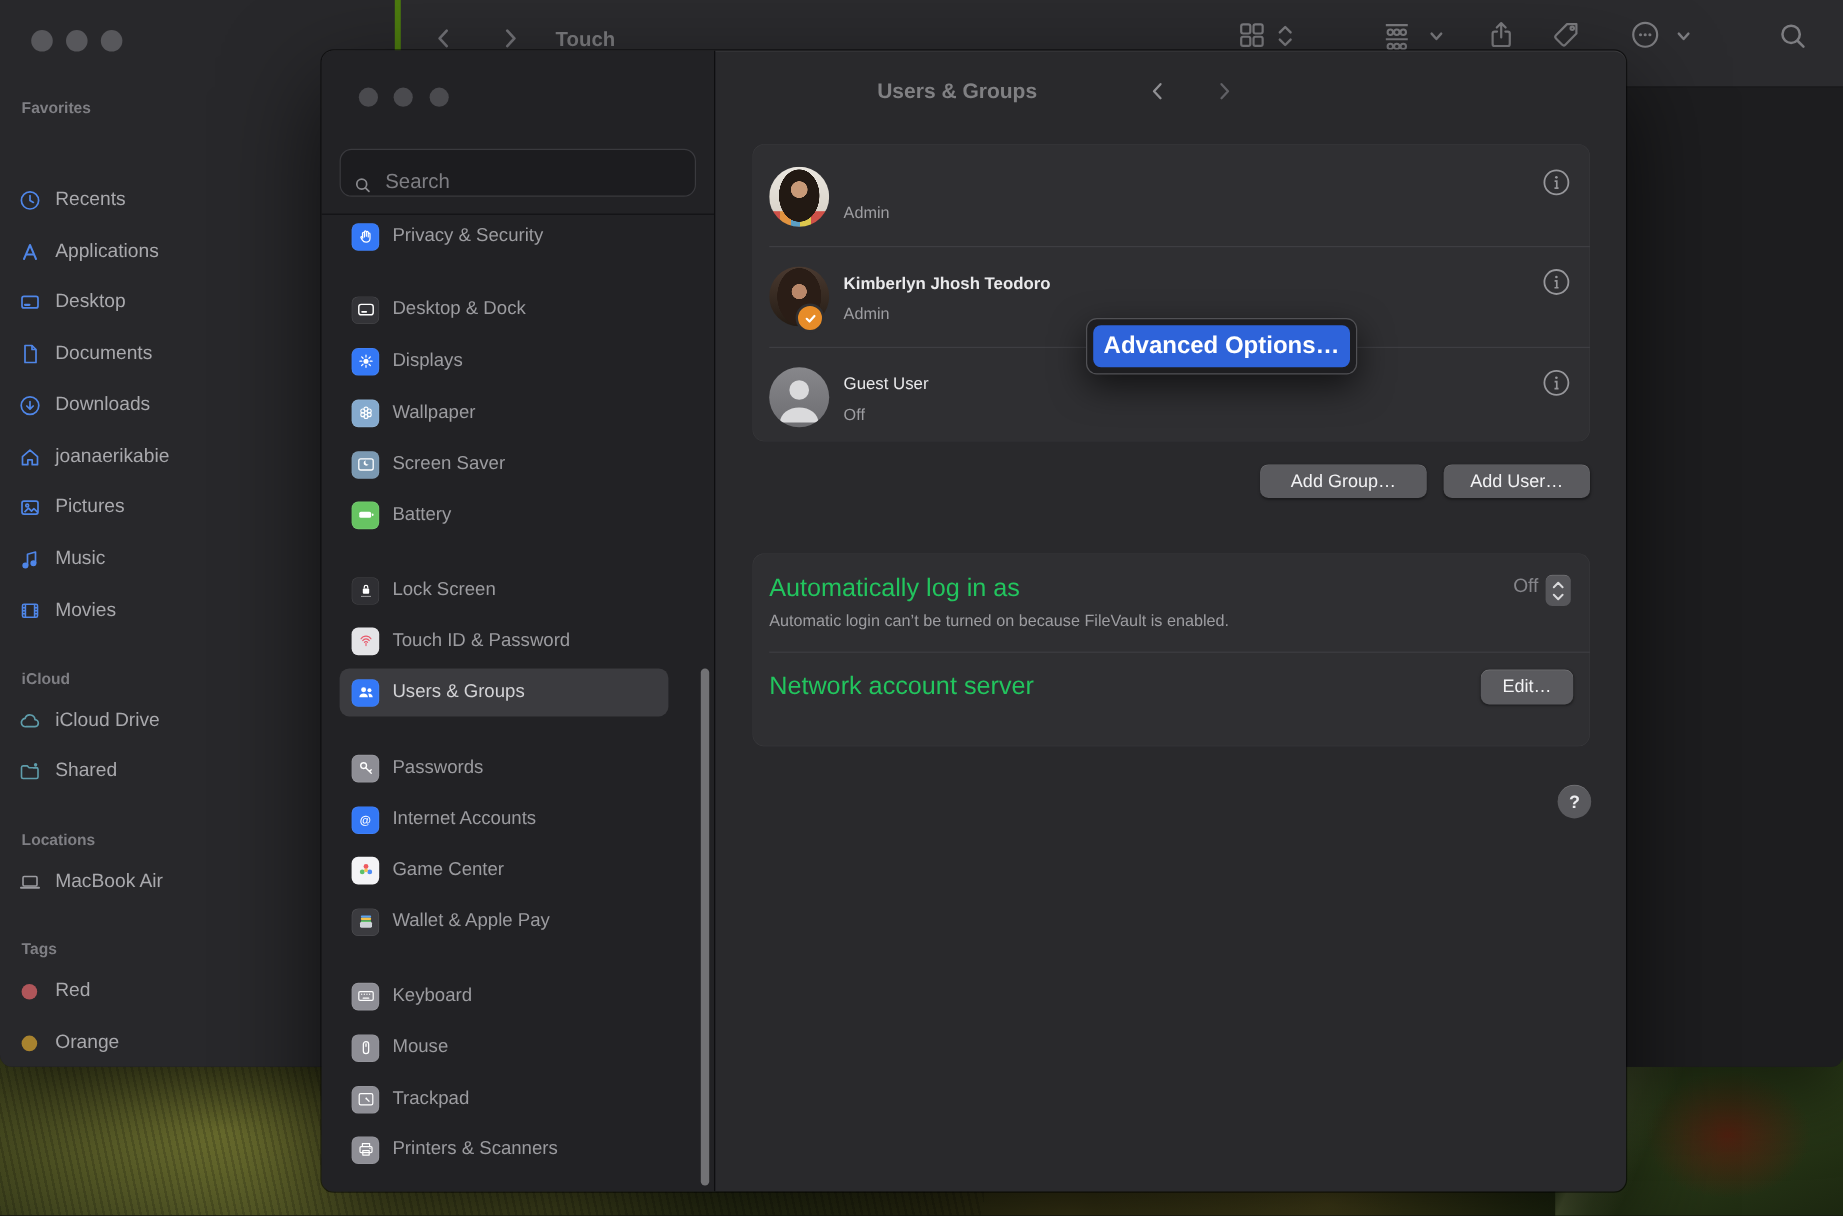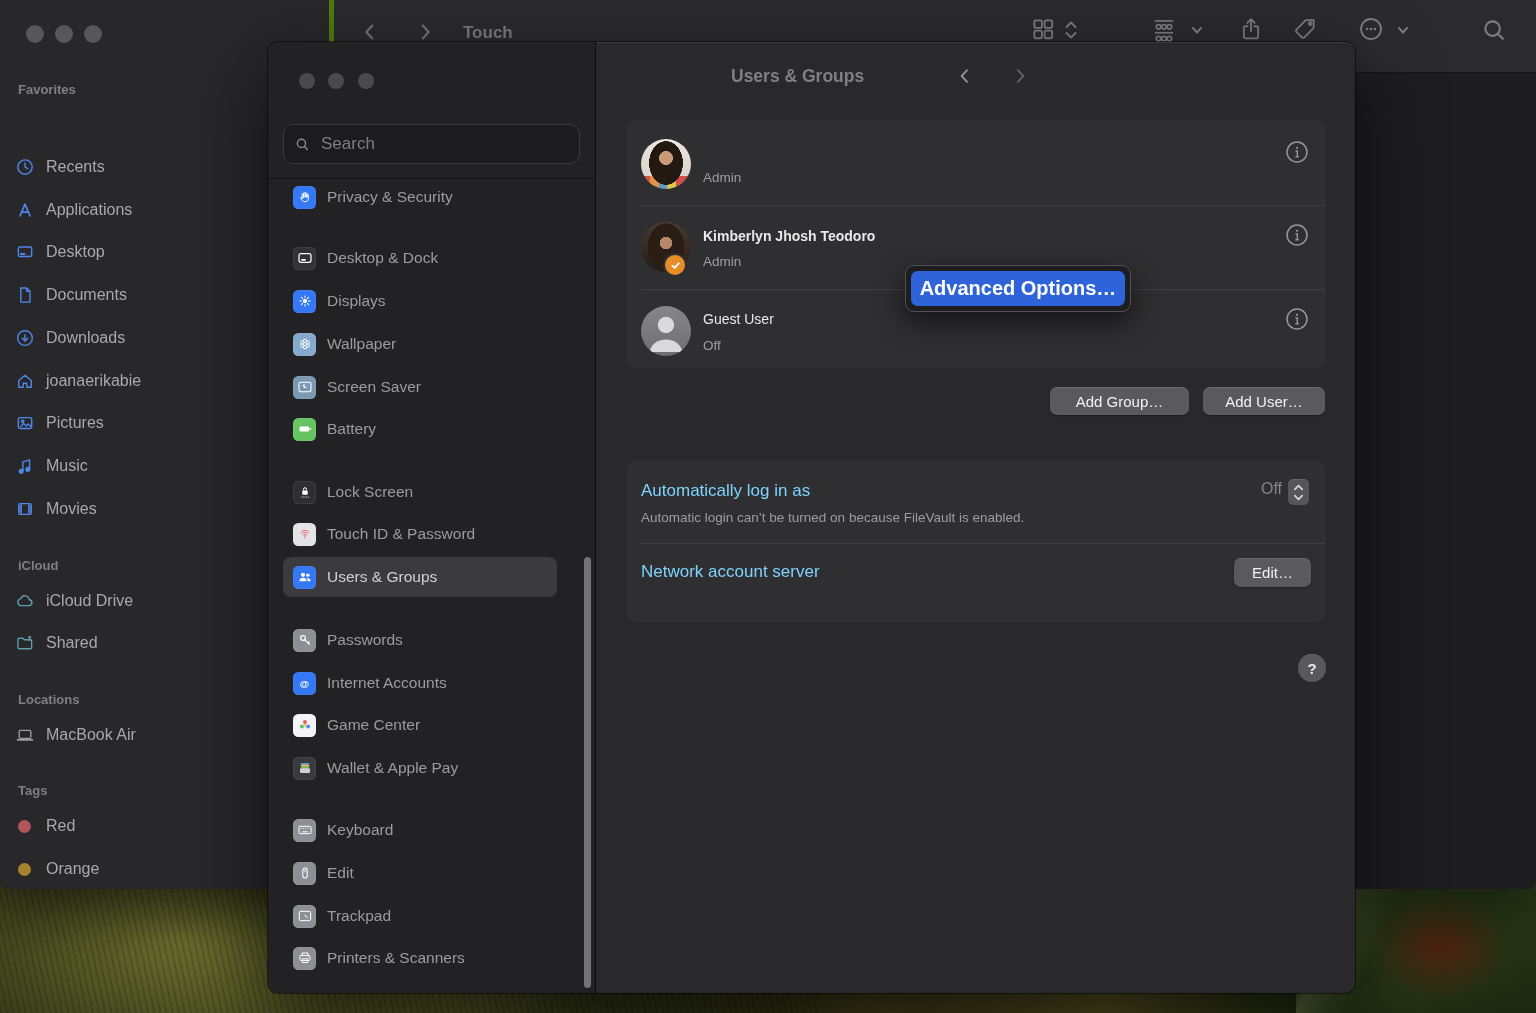--- a/index.html
+++ b/index.html
@@ -41,21 +41,21 @@
   .dot{width:13px;height:13px;border-radius:50%;margin-left:4px}
   .dot-red{background:#b0565a}
   .dot-orange{background:#a8832f}
 
   
   .sw{position:absolute;left:268px;top:42px;width:1087px;height:951px;border-radius:10px;background:#29292c;
       box-shadow:0 30px 80px rgba(0,0,0,.65), inset 0 1px 0 rgba(255,255,255,.09), 0 0 0 1px rgba(0,0,0,.55);overflow:hidden}
   .s-sidebar{position:absolute;left:0;top:0;width:327px;height:100%;background:#222225;border-right:1px solid #0e0e10}
   .stl{position:absolute;top:31px;width:16px;height:16px;border-radius:50%;background:#4a4a4e}
   .s-search{position:absolute;left:15px;top:82px;width:297px;height:40px;border-radius:10px;background:#1c1c1f;
-            border:1px solid #3a3a3e;display:flex;align-items:center;box-sizing:border-box;padding:0 10px;gap:8px}
+            border:1px solid #3a3a3e;display:flex;align-items:flex-end;box-sizing:border-box;padding:0 10px;gap:8px}
   .s-search input{background:transparent;border:none;outline:none;color:#c8c8cc;font-size:17px;width:100%;
             font-family:"Liberation Sans",sans-serif}
   .s-search input::placeholder{color:#7e7e83}
   .s-div{position:absolute;left:0;top:136px;width:327px;height:1px;background:#121214}
   .srow{position:absolute;left:15px;width:286px;height:40px;border-radius:8px;display:flex;align-items:center;gap:11px;padding-left:10px;box-sizing:border-box}
   .srow .slabel{font-size:15.5px;color:#9c9ca0;white-space:nowrap}
   .srow.sel{background:#3b3b3f;width:274px}
   .srow.sel .slabel{color:#d2d2d5}
   .tile{width:23px;height:23px;border-radius:5.5px;flex:0 0 23px;display:flex;align-items:center;justify-content:center;
         box-shadow:inset 0 0 0 .5px rgba(255,255,255,.12)}
@@ -87,21 +87,21 @@
   .info{position:absolute;left:658px;width:24px;height:24px;color:#97979b}
 
   .gbtn{position:absolute;height:28px;border-radius:7px;background:#5a5a5e;color:#f2f2f4;font-size:15px;
         display:flex;align-items:center;justify-content:center;box-shadow:inset 0 .5px 0 rgba(255,255,255,.18), 0 1px 2px rgba(0,0,0,.35)}
 
   .popup{position:absolute;left:637px;top:223px;width:226px;height:47px;border-radius:9px;background:#1e1e21;
          border:1px solid #515155;box-shadow:0 10px 28px rgba(0,0,0,.6);box-sizing:border-box}
   .popup-item{position:absolute;left:5px;top:5px;right:5px;bottom:5px;border-radius:6.5px;background:#2e63da;
          color:#fff;font-size:20px;font-weight:600;display:flex;align-items:center;justify-content:center}
 
-  .rowlabel{position:absolute;left:14px;font-size:17px;color:#7dd3fc;line-height:22px}
+  .rowlabel{position:absolute;left:14px;font-size:21px;color:#22c55e;line-height:22px}
   .rownote{position:absolute;left:14px;font-size:13.5px;color:#9d9da1;line-height:17px}
   .offval{position:absolute;right:43px;top:19px;font-size:16px;color:#85858a}
   .stepper{position:absolute;left:661px;top:18px;width:21px;height:26px;border-radius:5.5px;background:#56565a;
            display:flex;flex-direction:column;align-items:center;justify-content:center;gap:1px;color:#d9d9db;
            box-shadow:inset 0 .5px 0 rgba(255,255,255,.18)}
   .help{position:absolute;left:1030px;top:612px;width:28px;height:28px;border-radius:50%;background:#59595d;
         color:#ededf0;font-size:15px;font-weight:700;display:flex;align-items:center;justify-content:center;
         box-shadow:inset 0 .5px 0 rgba(255,255,255,.18)}
   svg{display:block}
 </style>
@@ -497,21 +497,21 @@
         </span>
       <span class="slabel">Keyboard</span>
     </div>
     <div class="srow" style="top:811px">
       <span class="tile" style="background:#8e8e95">
         <svg width="16" height="16" viewBox="0 0 24 24" fill="none" stroke="#fff" stroke-width="1.6" stroke-linecap="round">
           <rect x="8.7" y="4.5" width="6.6" height="15" rx="3.3"></rect>
             <path d="M12 7.3v3"></path>
         </svg>
         </span>
-      <span class="slabel">Edit</span>
+      <span class="slabel">Mouse</span>
     </div>
     <div class="srow" style="top:896px">
       <span class="tile" style="background:#8e8e95">
         <svg width="16" height="16" viewBox="0 0 24 24" fill="none" stroke="#fff" stroke-width="1.5" stroke-linejoin="round">
           <path d="M7.5 8.3 V4.5 h9 v3.8"></path>
             <rect x="4.5" y="8.3" width="15" height="7.4" rx="1.4"></rect>
           <rect x="8" y="13.2" width="8" height="5.6"></rect>
             <circle cx="17" cy="10.6" r=".8" fill="#fff" stroke="none"></circle>
         </svg>
         </span>

